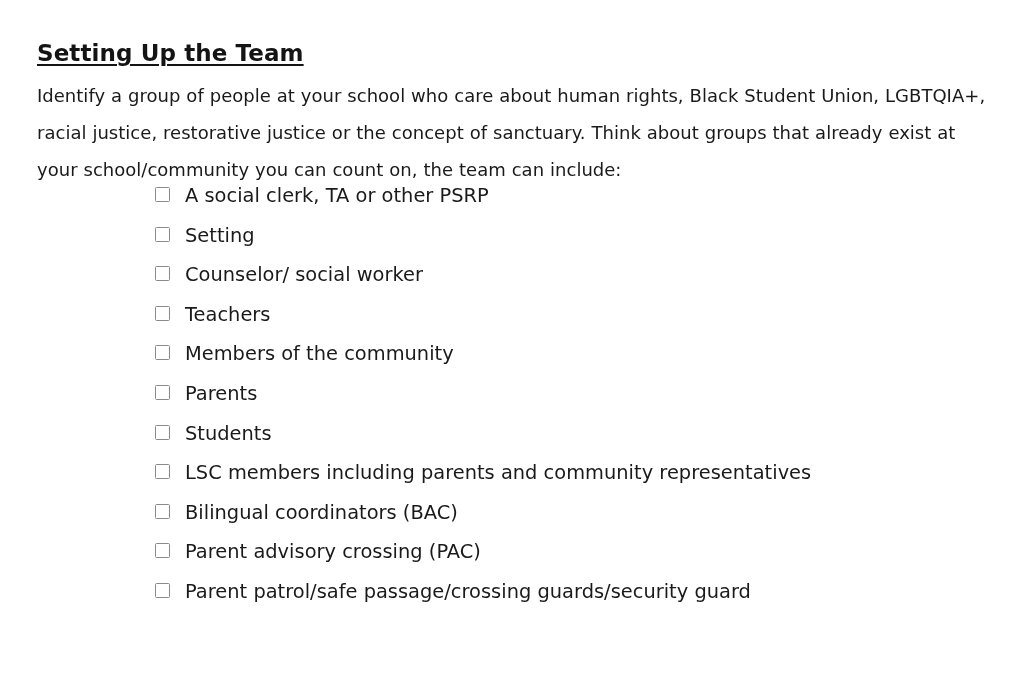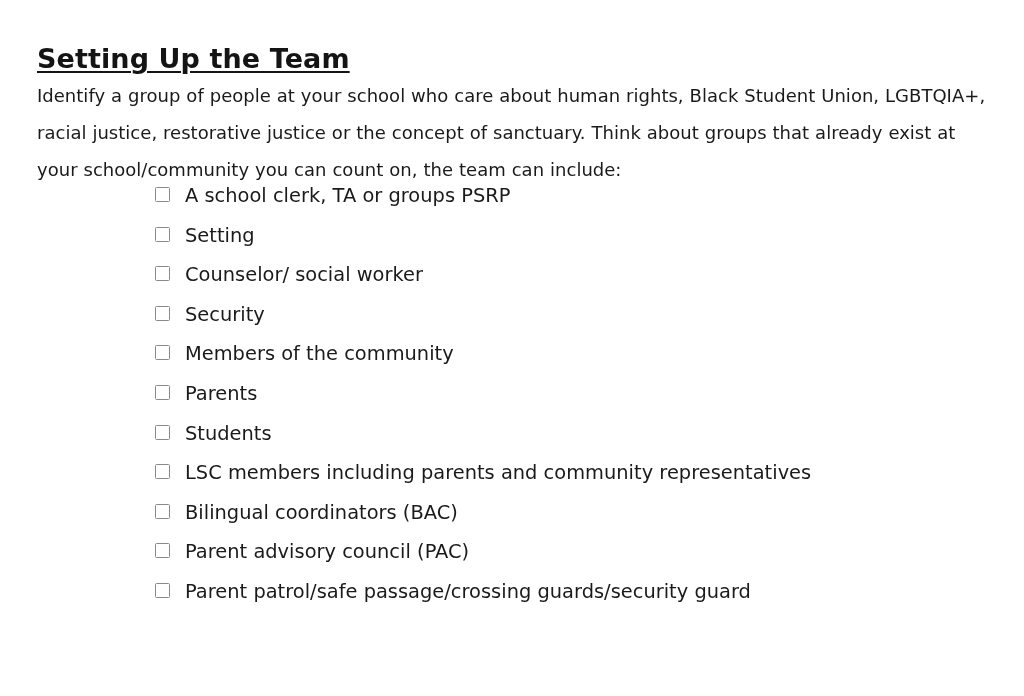--- a/index.html
+++ b/index.html
@@ -24,21 +24,21 @@
     background: #ffffff;
     box-sizing: border-box;
     padding: 0;
   }
 
   
   .doc-heading {
     position: absolute;
     left: 37px;
     top: 25px;
-    font-size: 27px;
+    font-size: 23px;
     font-weight: bold;
     letter-spacing: 0.1px;
     color: #141414;
     text-decoration: underline;
     text-underline-offset: 3px;
     text-decoration-thickness: 2px;
     white-space: nowrap;
   }
 
   
@@ -96,33 +96,33 @@
 
 <div class="page">
 
   <h1 class="doc-heading">Setting Up the Team</h1>
 
   <p class="doc-paragraph">Identify a group of people at your school who care about human rights, Black Student Union, LGBTQIA+, racial justice, restorative justice or the concept of sanctuary. Think about groups that already exist at your school/community you can count on, the team can include:</p>
 
   <ul class="checklist">
       <li class="check-item">
         <span class="checkbox-glyph"></span>
-        <span class="check-label">A school clerk, TA or groups PSRP</span>
+        <span class="check-label">A social clerk, TA or other PSRP</span>
       </li>
       <li class="check-item">
         <span class="checkbox-glyph"></span>
         <span class="check-label">Setting</span>
       </li>
       <li class="check-item">
         <span class="checkbox-glyph"></span>
         <span class="check-label">Counselor/ social worker</span>
       </li>
       <li class="check-item">
         <span class="checkbox-glyph"></span>
-        <span class="check-label">Security</span>
+        <span class="check-label">Teachers</span>
       </li>
       <li class="check-item">
         <span class="checkbox-glyph"></span>
         <span class="check-label">Members of the community</span>
       </li>
       <li class="check-item">
         <span class="checkbox-glyph"></span>
         <span class="check-label">Parents</span>
       </li>
       <li class="check-item">
@@ -132,21 +132,21 @@
       <li class="check-item">
         <span class="checkbox-glyph"></span>
         <span class="check-label">LSC members including parents and community representatives</span>
       </li>
       <li class="check-item">
         <span class="checkbox-glyph"></span>
         <span class="check-label">Bilingual coordinators (BAC)</span>
       </li>
       <li class="check-item">
         <span class="checkbox-glyph"></span>
-        <span class="check-label">Parent advisory council (PAC)</span>
+        <span class="check-label">Parent advisory crossing (PAC)</span>
       </li>
       <li class="check-item">
         <span class="checkbox-glyph"></span>
         <span class="check-label">Parent patrol/safe passage/crossing guards/security guard</span>
       </li>
     </ul>
 
 </div>
 
 </body></html>

